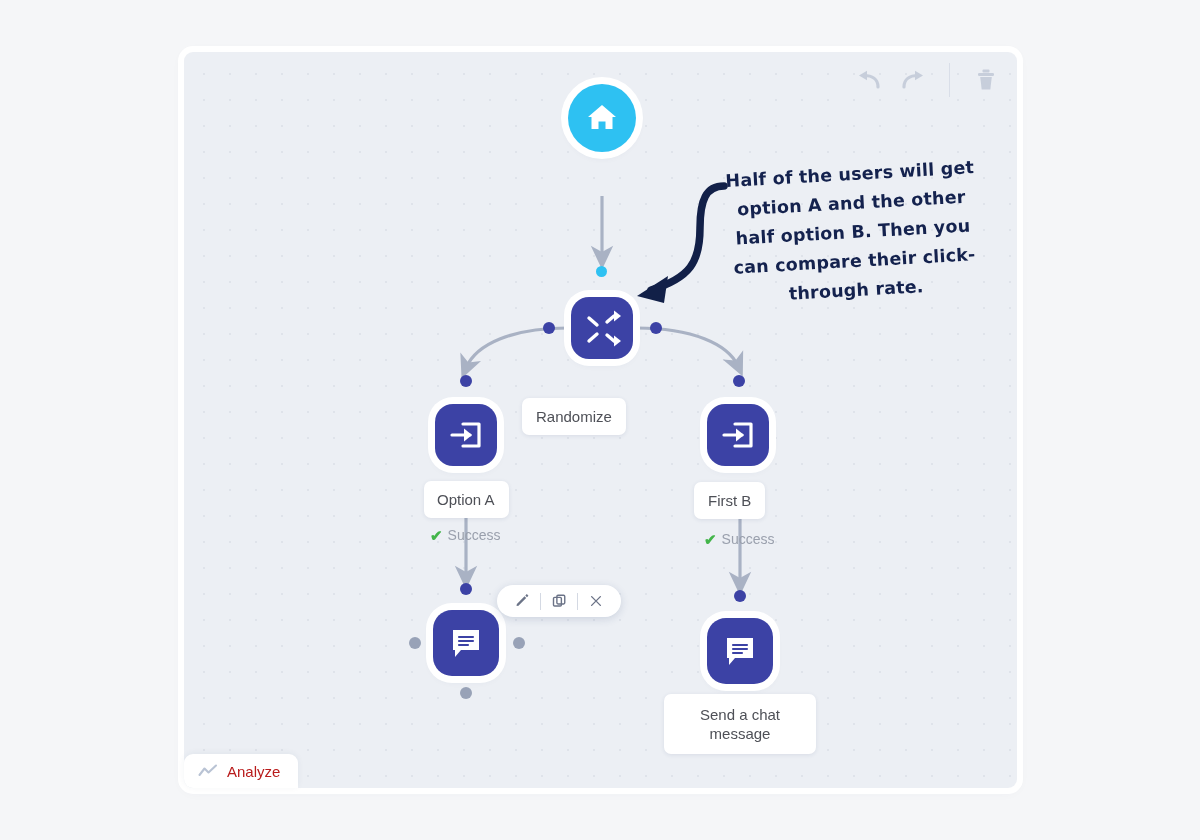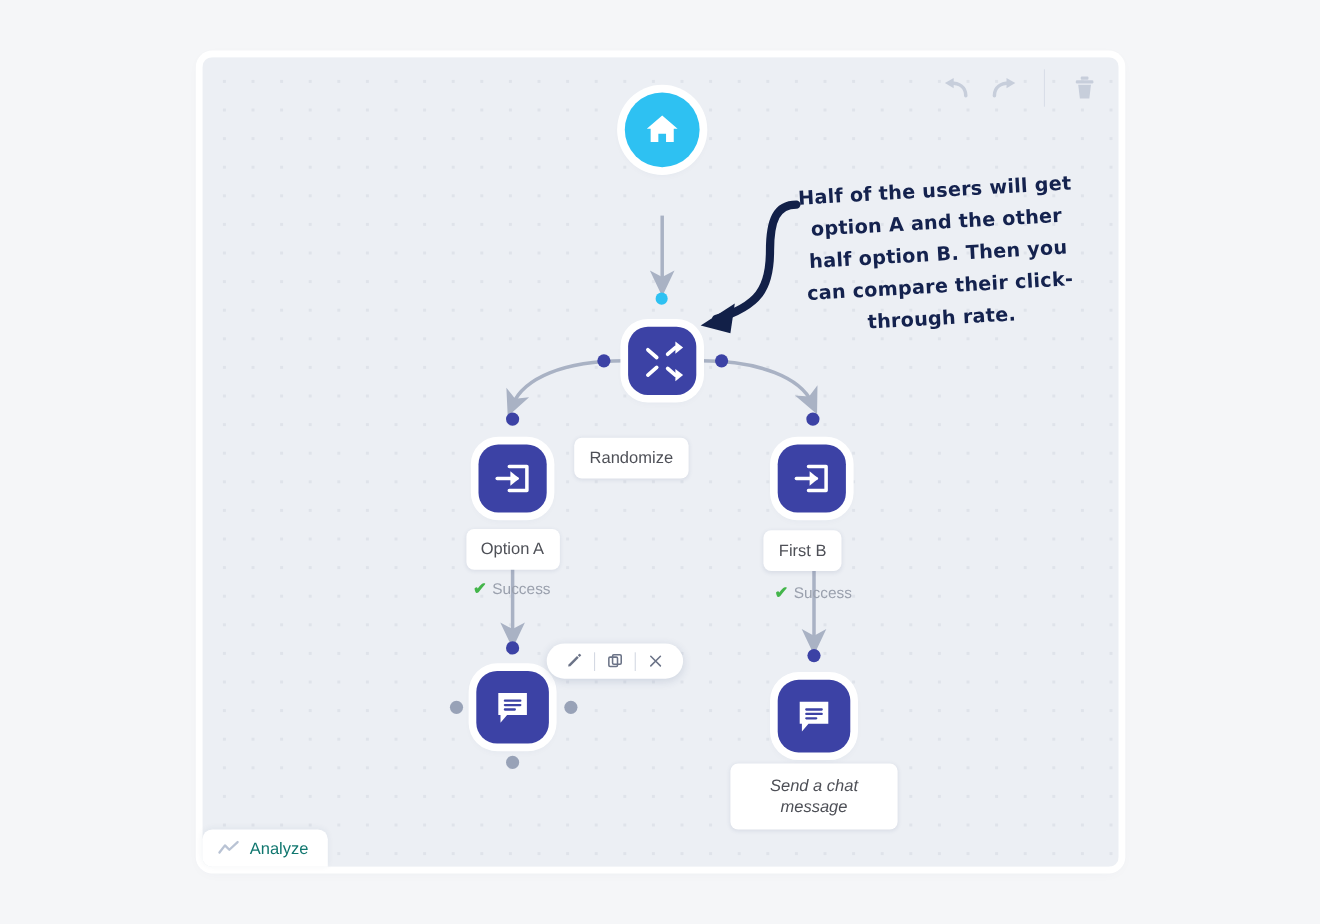--- a/index.html
+++ b/index.html
@@ -109,21 +109,21 @@
 
   
   .analyze {
     position: absolute;
     left: 184px; bottom: 52px;
     height: 34px;
     display: flex; align-items: center; gap: 9px;
     background: #fff;
     border-radius: 9px 9px 0 9px;
     padding: 0 18px 0 14px;
-    color: #0f766e;
+    color: #b91c1c;
     font-size: 15px;
     box-shadow: 0 -1px 6px rgba(40,60,110,.06);
   }
 </style>
 </head>
 <body>
 
 <div id="stage">
 
   <div class="canvas"></div>
@@ -251,21 +251,21 @@
       <svg width="66" height="66" viewBox="0 0 66 66">
         <path d="M20 20 L46 20 L46 40 L28 40 L22 47 L22 40 L20 40 Z" fill="#ffffff"></path>
         <g stroke="#3c42a5" stroke-width="2.1" stroke-linecap="round">
           <path d="M26 27 L40 27"></path>
             <path d="M26 31 L40 31"></path>
             <path d="M26 35 L35 35"></path>
         </g>
       </svg>
     </div>
   </div>
-  <div class="label two-line" style="left:664px; top:694px;font-style:italic;">Send a chat message</div>
+  <div class="label two-line" style="left:664px; top:694px;">Send a chat message</div>
 
   <div class="note" style="left:722px; top:160px;">Half of the users will get option A and the other half option B. Then you can compare their click-through rate.</div>
 
   <div class="topbar">
     <div class="tb-btn">
       <svg width="26" height="22" viewBox="0 0 26 22">
         <path d="M22 18 C22 10 16 6.5 8 6.5" stroke="#c7cedb" stroke-width="3.2" fill="none" stroke-linecap="round"></path>
         <path d="M3 6.5 L11 1.8 L11 11.2 Z" fill="#c7cedb"></path>
       </svg>
     </div>

